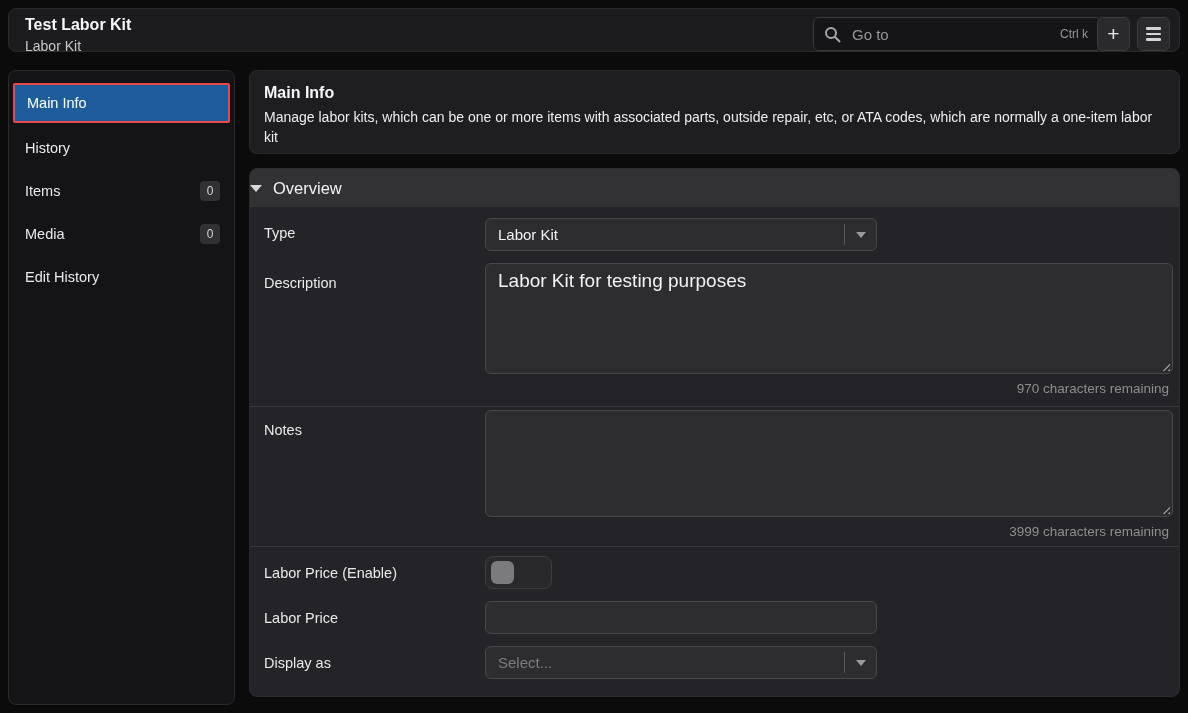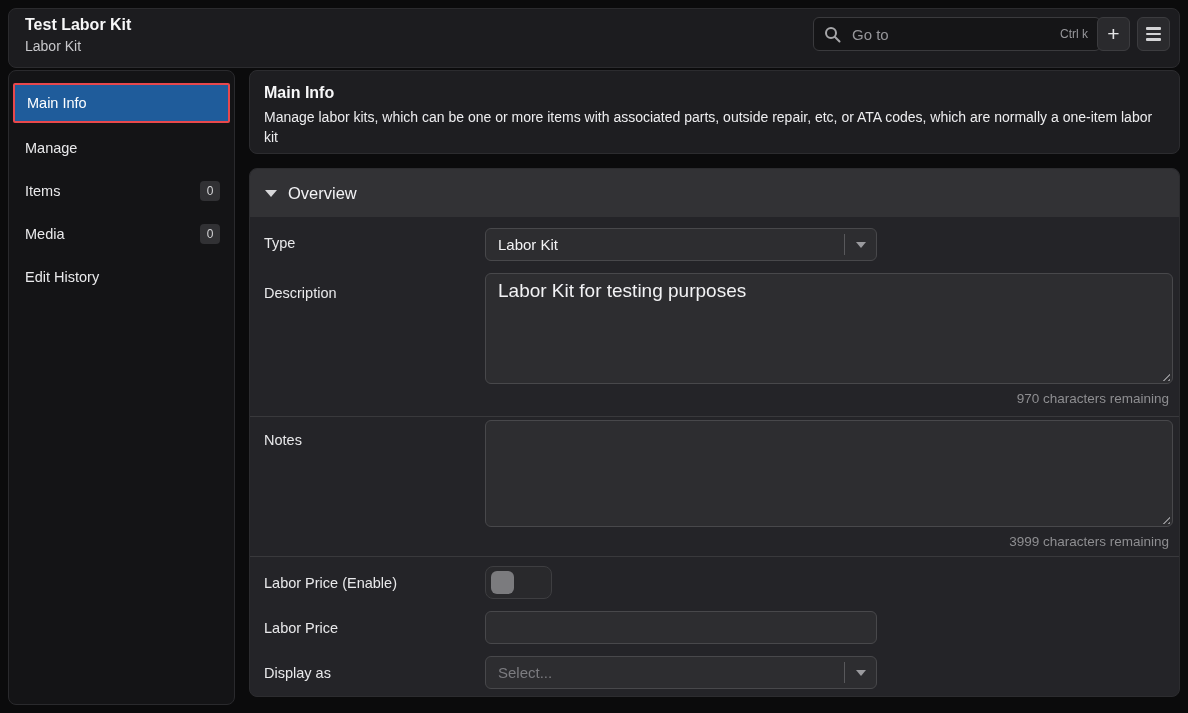--- a/index.html
+++ b/index.html
@@ -1,21 +1,21 @@
 <!DOCTYPE html>
 <html><head>
 <meta charset="utf-8">
 <style>
   * { box-sizing: border-box; }
   html,body { margin:0; padding:0; background:#0b0b0c; }
   body { font-family:"Liberation Sans","DejaVu Sans",sans-serif; -webkit-font-smoothing:antialiased; }
   .page { position:relative; width:1188px; height:713px; overflow:hidden; background:#0b0b0c; }
 
   
-  .topbar { position:absolute; left:8px; top:8px; width:1172px; height:60px;
+  .topbar { position:absolute; left:8px; top:8px; width:1172px; height:44px;
             background:#1c1c1f; border:1px solid #2b2b2e; border-radius:8px; }
   .tb-title { position:absolute; left:16px; top:7px; font-size:16px; font-weight:bold; color:#f7f7f8; }
   .tb-sub   { position:absolute; left:16px; top:29px; font-size:14px; color:#c8c8cb; }
   .searchbox { position:absolute; left:792px; top:8px; width:288px; height:34px;
                background:#151517; border:1px solid #3a3a3d; border-radius:6px;
                display:flex; align-items:center;margin-left:12px; }
   .search-ic { display:flex; align-items:center; justify-content:center; width:36px; flex:0 0 36px; }
   .search-input { flex:1; min-width:0; background:transparent; border:none; outline:none;
                   color:#e8e8ea; font-size:15px; font-family:inherit; }
   .search-input::placeholder { color:#96969a; opacity:1; }
@@ -40,22 +40,22 @@
 
   
   .info-card { position:absolute; left:249px; top:70px; width:931px; height:84px;
                background:#1e1e21; border:1px solid #2c2c2f; border-radius:8px; padding:13px 16px 0 14px; }
   .info-title { font-size:16px; font-weight:bold; color:#f7f7f8; margin:0 0 5px 0; }
   .info-desc  { font-size:14px; color:#ededef; line-height:20px; }
 
   
   .overview { position:absolute; left:249px; top:168px; width:931px; height:529px;
               background:#242428; border:1px solid #2c2c2f; border-radius:8px; overflow:hidden; }
-  .ov-header { height:48px; background:#323235; display:flex; align-items:center;
-               padding-left:15px; gap:11px; cursor:pointer; }
+  .ov-header { height:38px; background:#323235; display:flex; align-items:center;
+               gap:11px; cursor:pointer; }
   .caret-dn  { width:0; height:0; border-left:6px solid transparent; border-right:6px solid transparent;
                border-top:7px solid #d8d8da; }
   .ov-title  { font-size:16.5px; color:#f2f2f4; }
   .ov-body   { position:relative; height:625px; }
 
   .f-label { position:absolute; left:14px; font-size:14.5px; color:#e9e9eb; line-height:20px; }
   .ctl { background:#2d2d30; border:1px solid #48484b; border-radius:6px; }
 
   .selectbox { position:absolute; left:235px; width:392px; height:33px; display:flex;
                align-items:center; cursor:pointer; }
@@ -110,21 +110,21 @@
       <span class="menu-bar"></span>
       <span class="menu-bar"></span>
     </button>
   </header>
 
   <nav class="sidebar">
     <div class="side-item selected">
       <span>Main Info</span>
     </div>
     <div class="side-item">
-      <span>Manage</span>
+      <span>History</span>
     </div>
     <div class="side-item">
       <span>Items</span>
       <span class="badge">0</span>
     </div>
     <div class="side-item">
       <span>Media</span>
       <span class="badge">0</span>
     </div>
     <div class="side-item">

